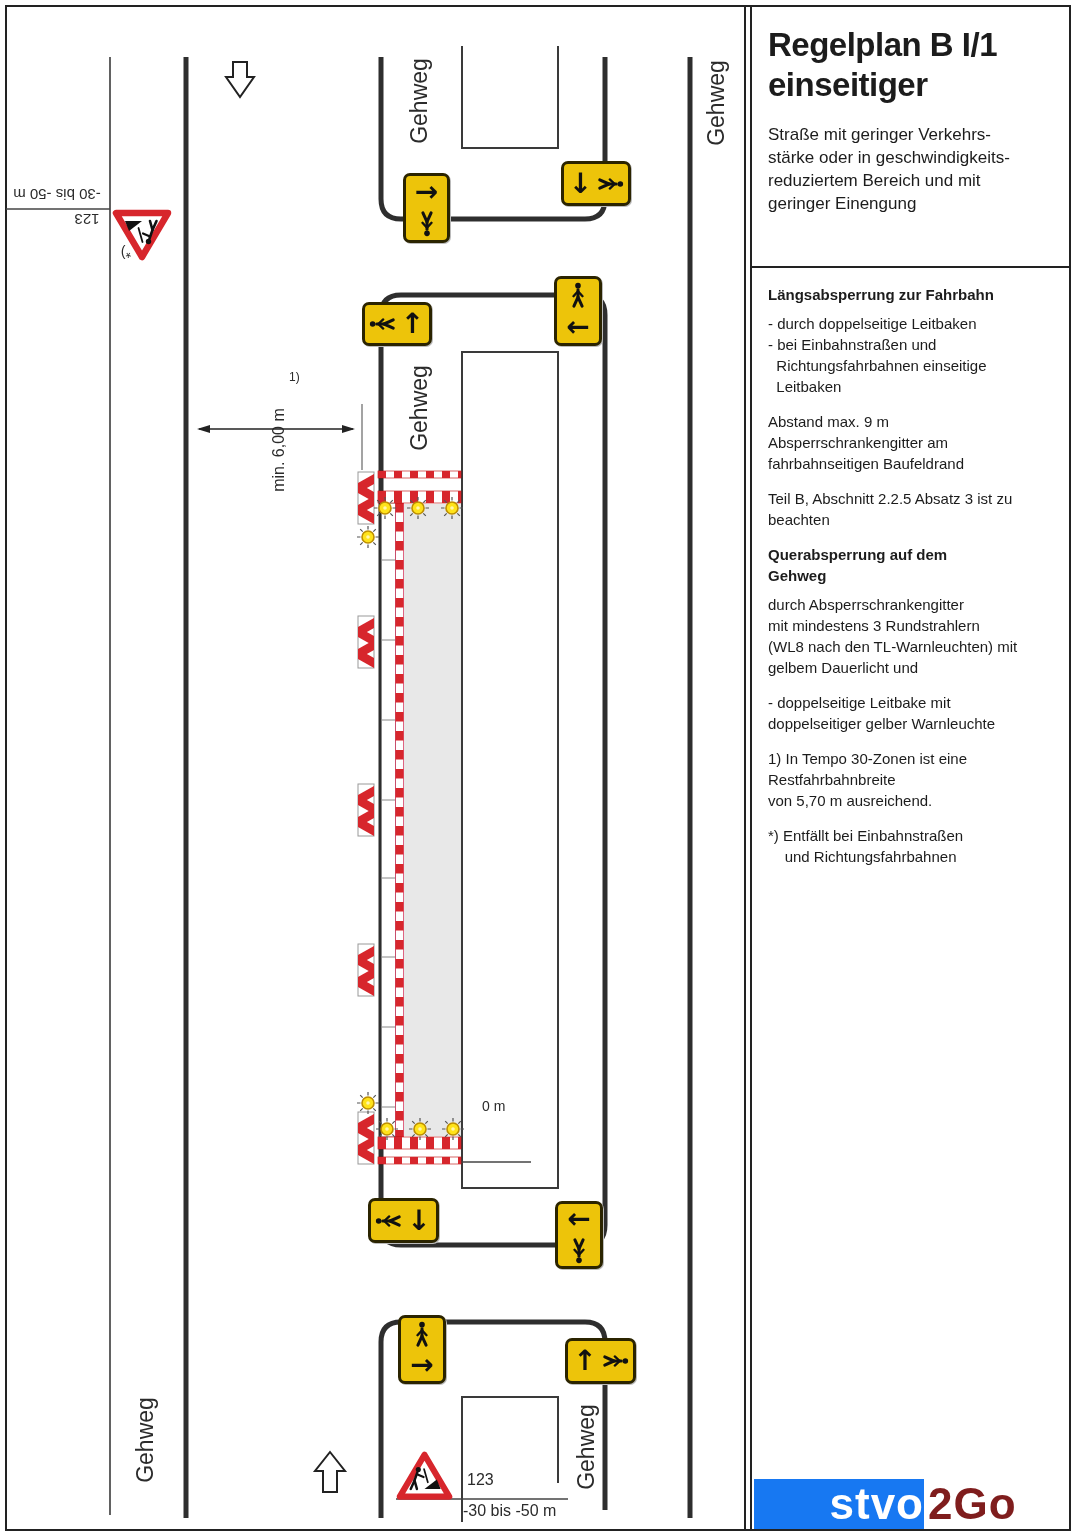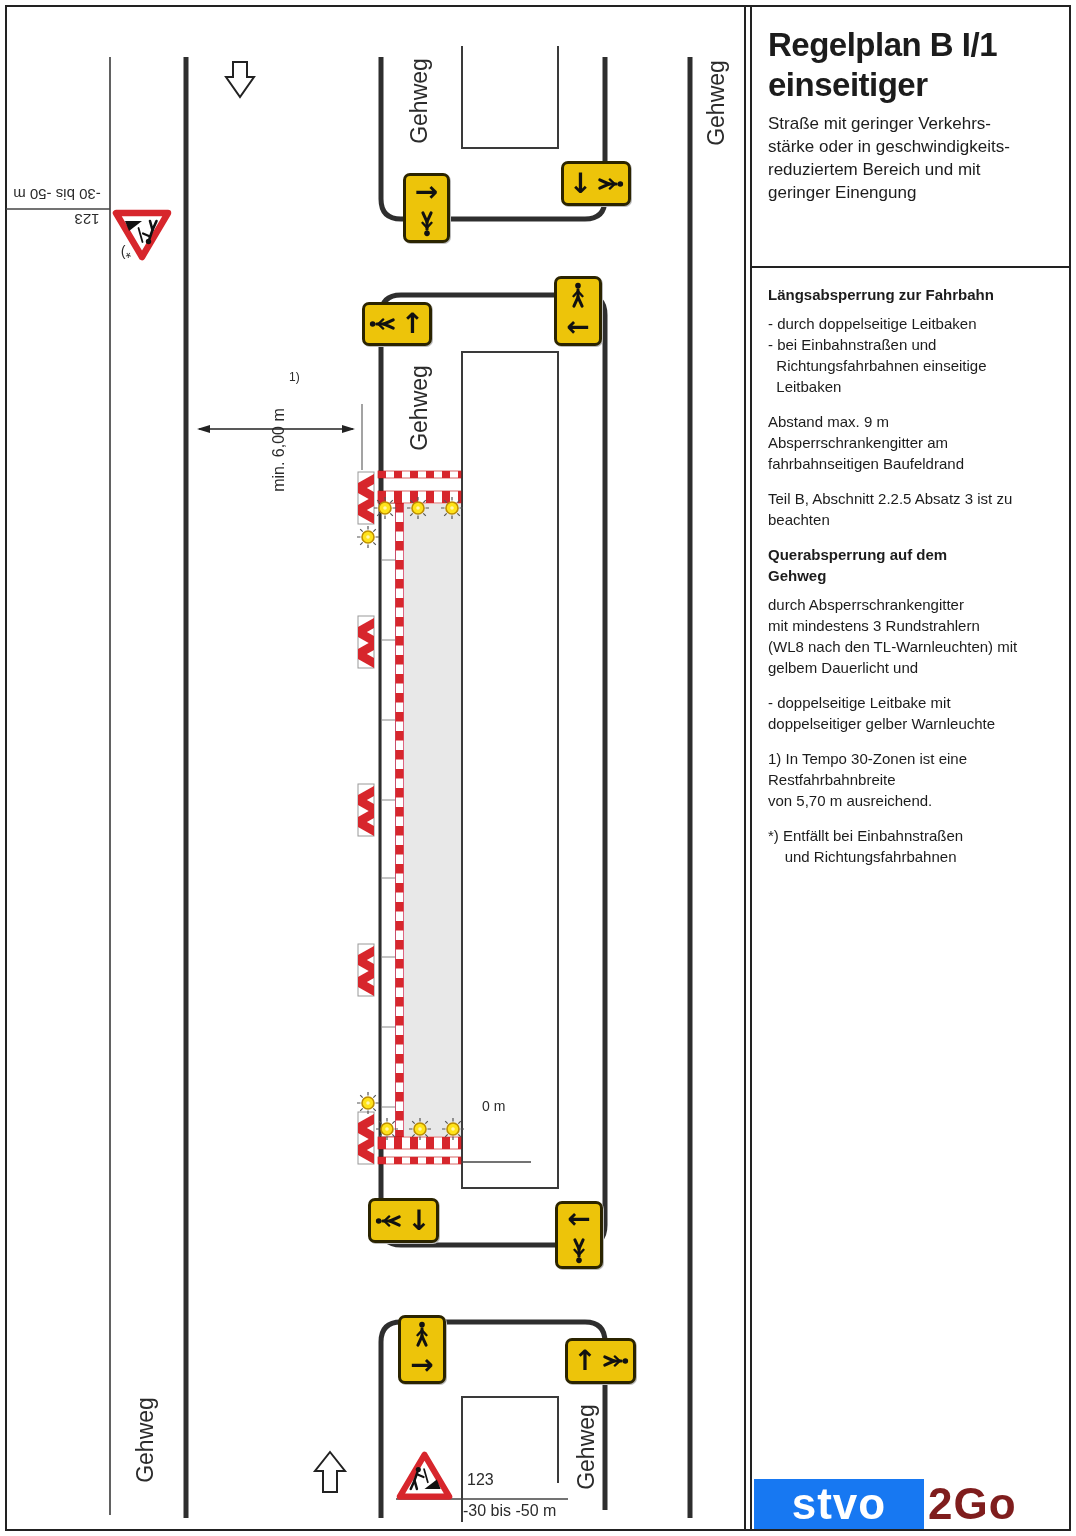--- a/index.html
+++ b/index.html
@@ -12,27 +12,27 @@
   html,body{background:#fff}
   body{font-family:"Liberation Sans",sans-serif;color:#1c1c1c}
   .page{position:relative;width:1076px;height:1536px;background:#fff;overflow:hidden}
   .frame{position:absolute;left:5px;top:5px;right:5px;bottom:5px;border:2px solid #222;pointer-events:none}
   .draw-right-border{position:absolute;left:744px;top:5px;bottom:5px;width:2px;background:#222}
 
   
   .panel{position:absolute;left:750px;top:5px;right:5px;bottom:5px;background:#fff;border-left:2px solid #222}
   .panel-head{height:263px;padding:20px 14px 0 16px;border-bottom:2px solid #222}
   .title{font-size:33px;line-height:40px;font-weight:bold;letter-spacing:-0.5px;white-space:nowrap}
-  .subtitle{margin-top:7px;font-size:17px;line-height:23px;white-space:pre-wrap}
+  .subtitle{margin-top:18px;font-size:17px;line-height:23px;white-space:pre-wrap}
   .panel-body{padding:16px 14px 0 16px;font-size:15px;line-height:21px}
   .para{white-space:pre-wrap;margin-bottom:14px}
   .para.bold{font-weight:bold}
   .logo{position:absolute;left:2px;bottom:0;height:52px;white-space:nowrap}
   .logo-blue{display:inline-block;vertical-align:top;width:170px;height:52px;background:var(--logo_blue);
-             color:#fff;font-weight:bold;font-size:44px;line-height:50px;text-align:center;letter-spacing:1px}
+             color:#fff;font-weight:bold;font-size:44px;line-height:50px;text-align:right;letter-spacing:1px}
   .logo-black{display:inline-block;vertical-align:top;height:52px;color:#7f1d1d;font-weight:bold;font-size:44px;
               line-height:50px;padding-left:4px;letter-spacing:1px}
 
   
   .vlabel{position:absolute;width:100px;height:26px;transform:rotate(-90deg);transform-origin:center;
           font-size:23px;color:#2b2b2b;text-align:center;white-space:nowrap}
   .flip{transform:rotate(180deg)}
   .small{position:absolute;color:#2b2b2b}
 
   

